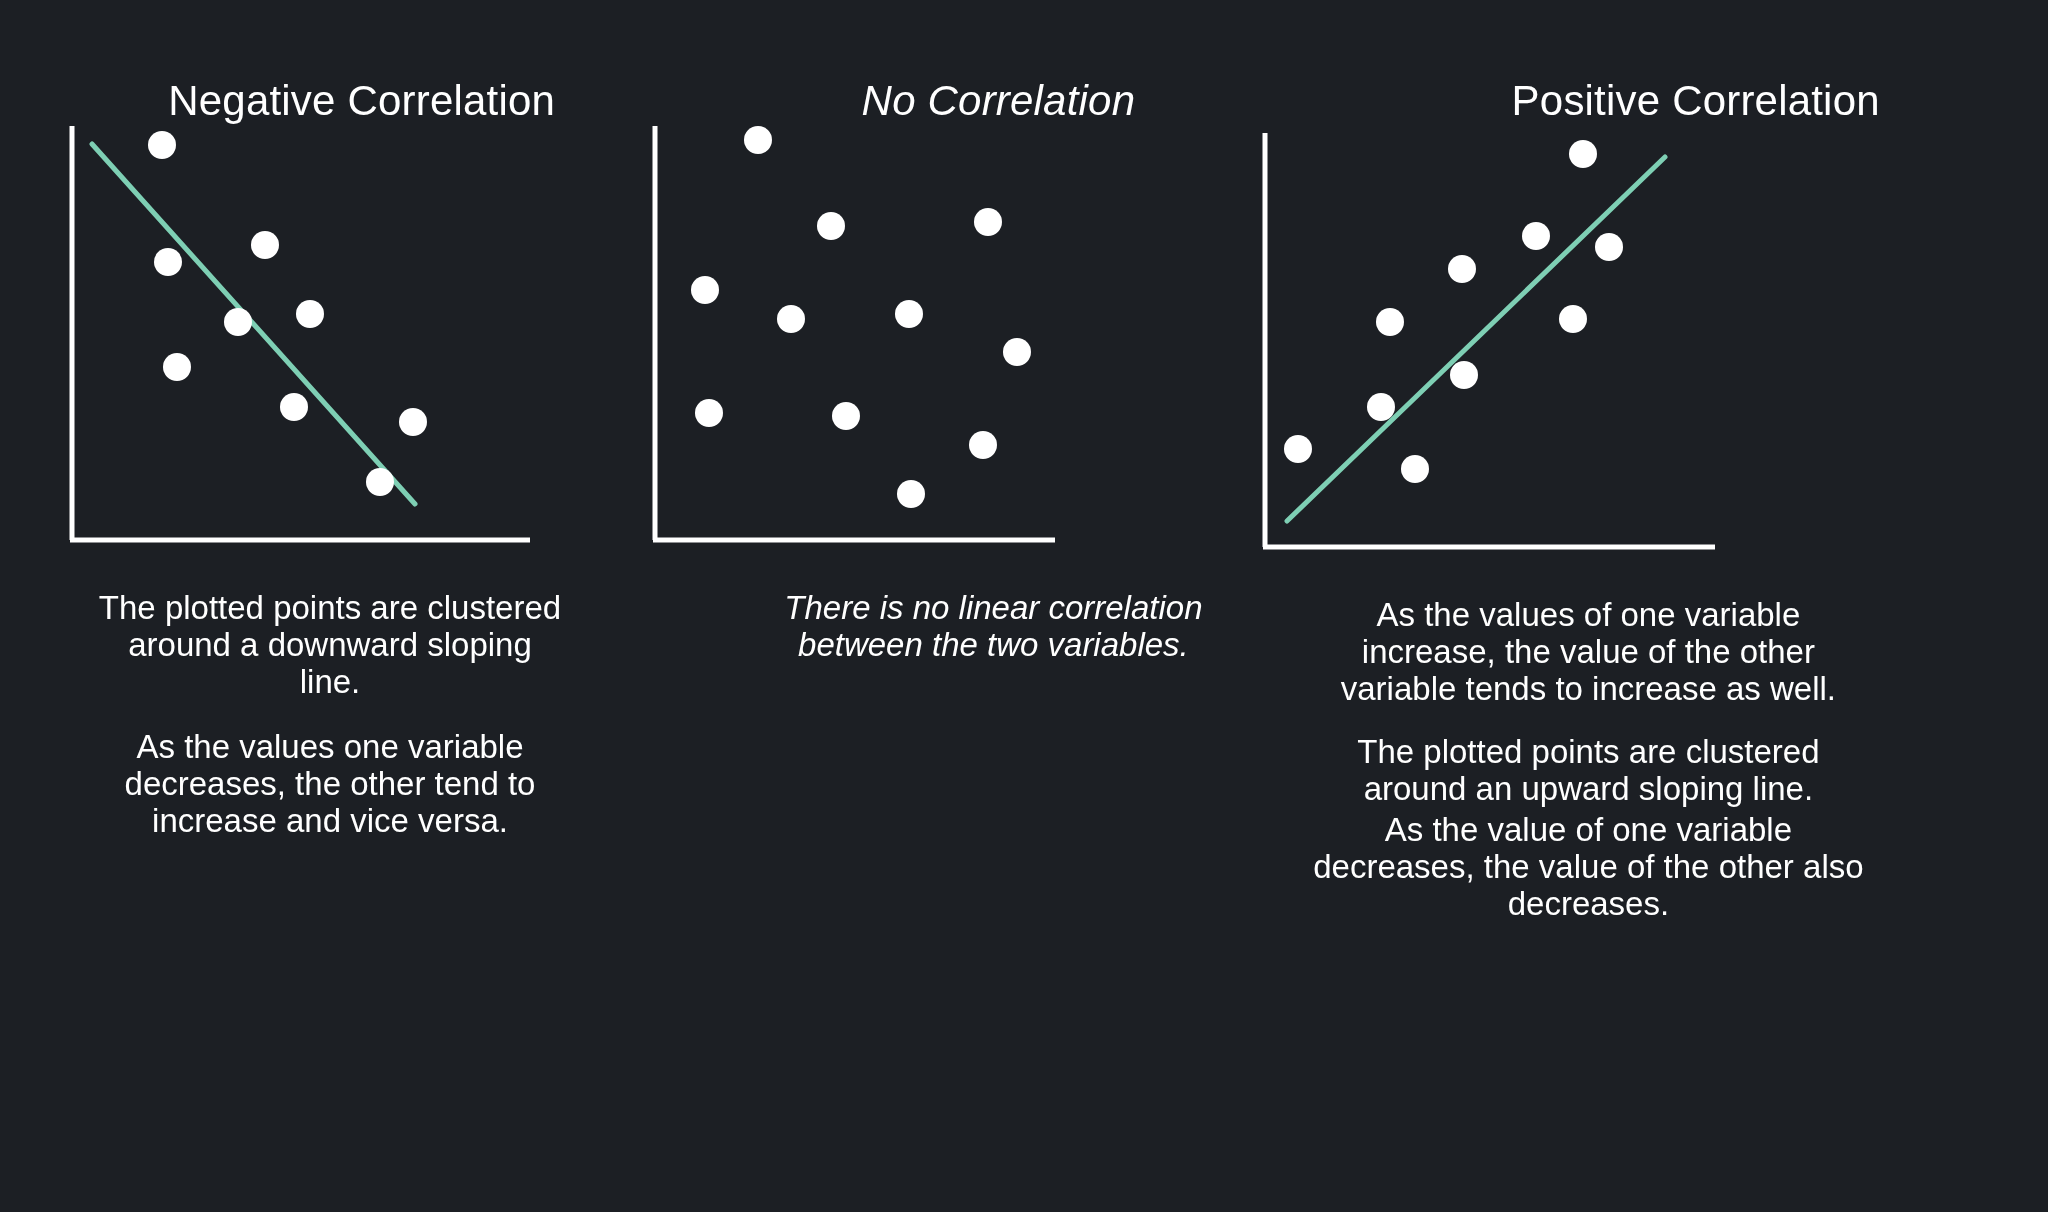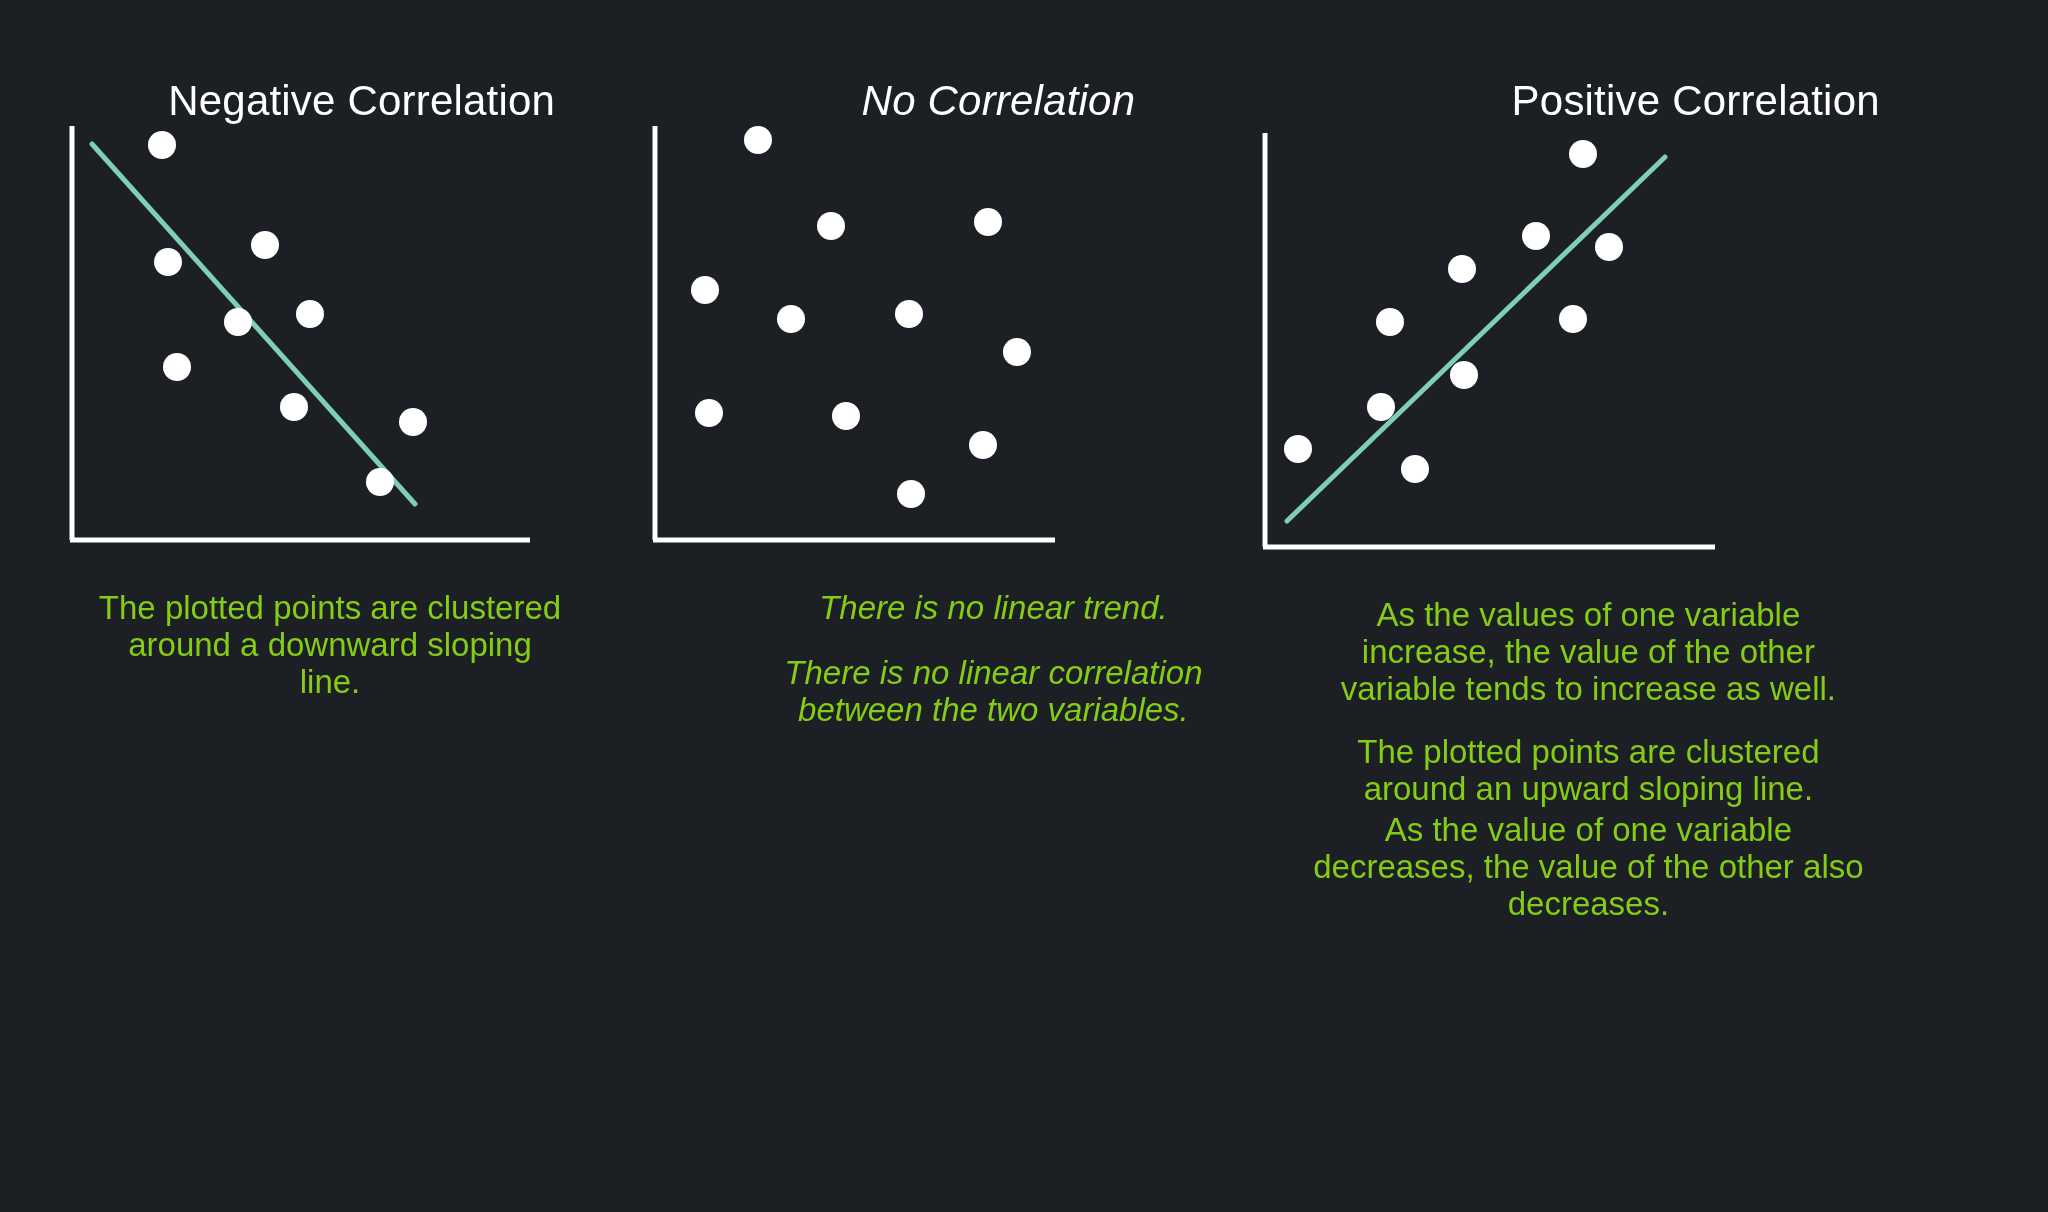--- a/index.html
+++ b/index.html
@@ -52,21 +52,21 @@
   .title-no  { margin: 80px 0 0 120px; }
   .title-pos { margin: 80px 0 7px 90px; }
 
   .plot-wrap {
     position: relative;
   }
   .plot-svg { display: block; }
 
   .caption {
     text-align: center;
-    color: #84cc16;
+    color: #ffffff;
   }
   .caption p {
     margin: 0;
     font-size: 33px;
     line-height: 1.12;
     font-weight: 400;
   }
   .caption p + p { margin-top: 28px; }
 
   .cap-neg { width: 470px; margin: 38px 0 0 35px; }
@@ -102,20 +102,21 @@
             <circle cx="117" cy="245" r="14" fill="#ffffff"></circle>
             <circle cx="234" cy="285" r="14" fill="#ffffff"></circle>
             <circle cx="320" cy="360" r="14" fill="#ffffff"></circle>
             <circle cx="353" cy="300" r="14" fill="#ffffff"></circle>
           </g>
         </svg>
       </div>
 
       <div class="caption cap-neg">
         <p>The plotted points are clustered around a downward sloping line.</p>
+        <p>As the values one variable decreases, the other tend to increase and vice versa.</p>
       </div>
     </section>
 
     <section class="panel panel-no">
       <h2 class="panel-title title-no">No Correlation</h2>
 
       <div class="plot-wrap">
         <svg class="plot-svg" width="420" height="430" viewBox="0 0 420 430">
           <line x1="12" y1="4" x2="12" y2="418" stroke="#ffffff" stroke-width="5"></line>
           <line x1="10" y1="418" x2="412" y2="418" stroke="#ffffff" stroke-width="5"></line>
@@ -129,21 +130,20 @@
             <circle cx="374" cy="230" r="14" fill="#ffffff"></circle>
             <circle cx="66" cy="291" r="14" fill="#ffffff"></circle>
             <circle cx="203" cy="294" r="14" fill="#ffffff"></circle>
             <circle cx="340" cy="323" r="14" fill="#ffffff"></circle>
             <circle cx="268" cy="372" r="14" fill="#ffffff"></circle>
           </g>
         </svg>
       </div>
 
       <div class="caption cap-no">
-        <p>There is no linear trend.</p>
         <p>There is no linear correlation between the two variables.</p>
       </div>
     </section>
 
     <section class="panel panel-pos">
       <h2 class="panel-title title-pos">Positive Correlation</h2>
 
       <div class="plot-wrap">
         <svg class="plot-svg" width="470" height="430" viewBox="0 0 470 430">
           <line x1="12" y1="4" x2="12" y2="418" stroke="#ffffff" stroke-width="5"></line>

